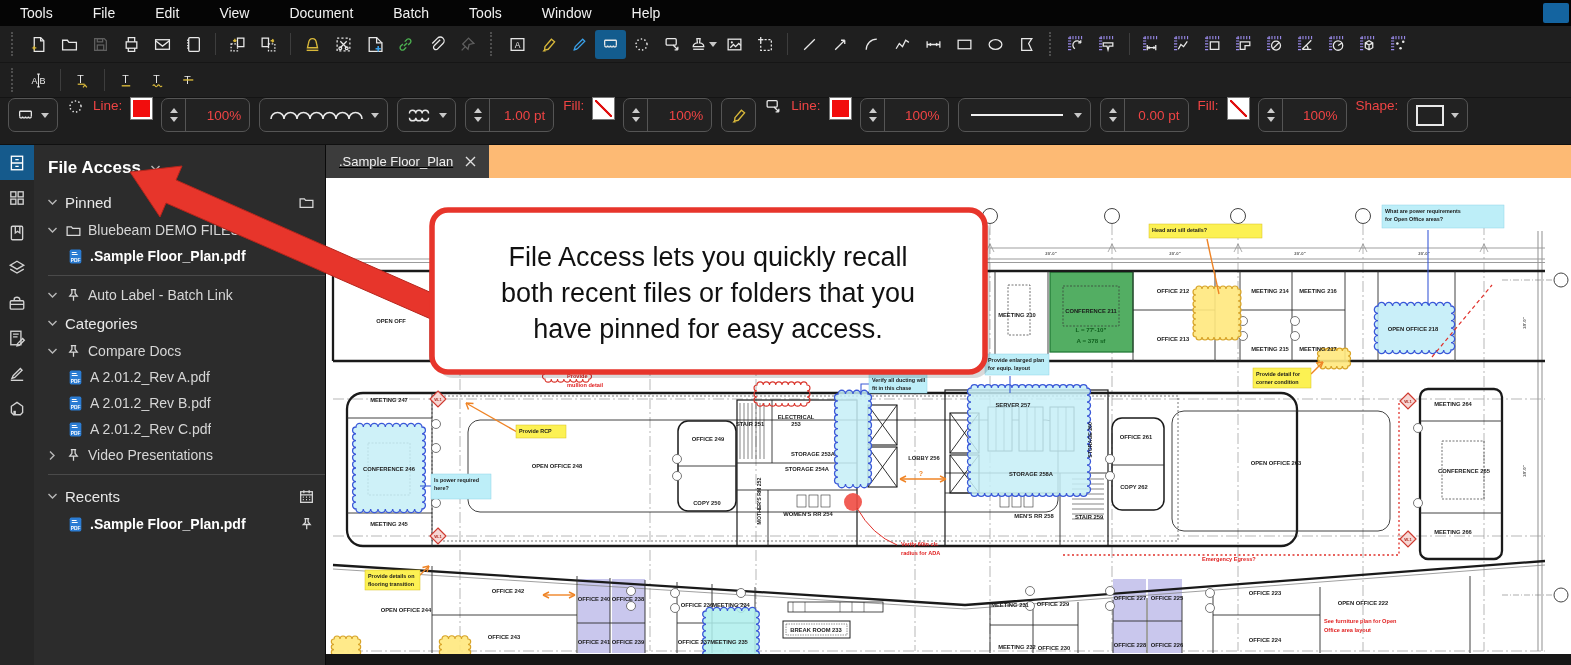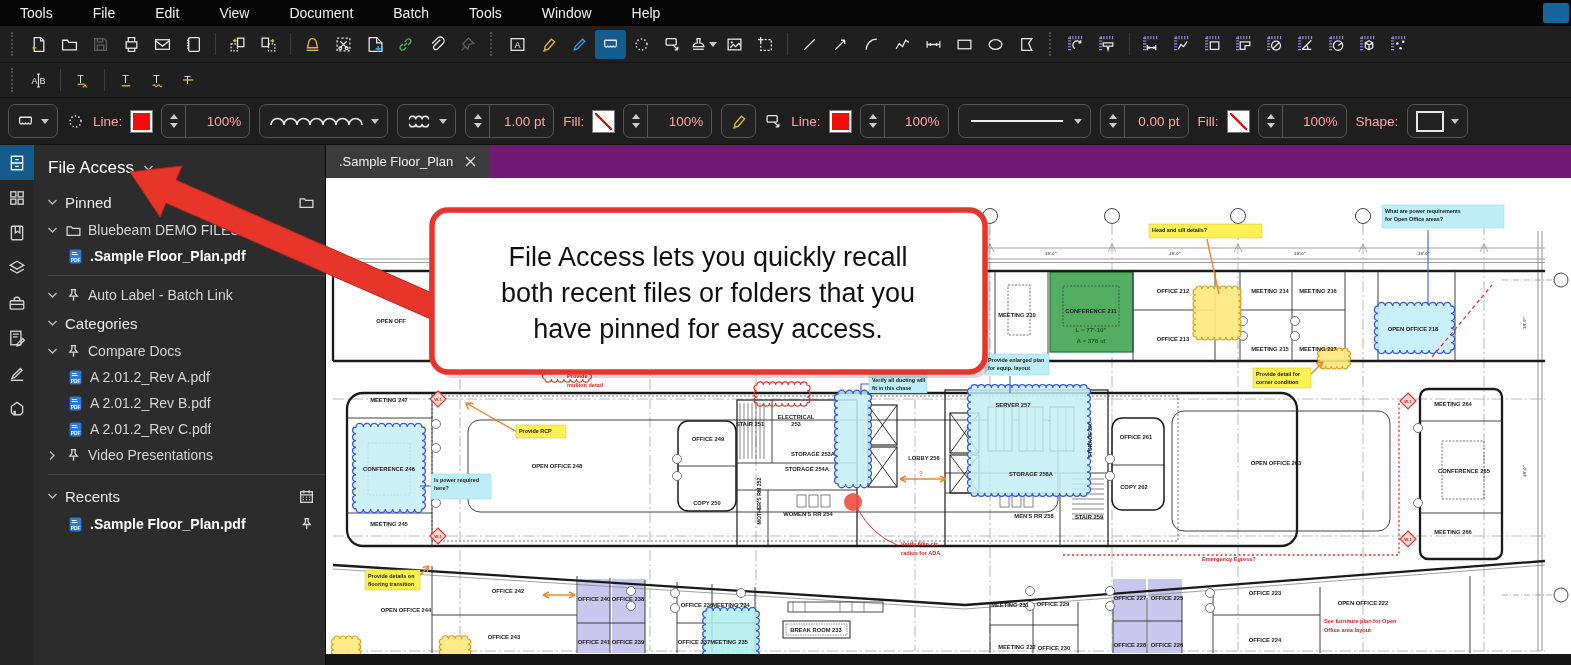--- a/index.html
+++ b/index.html
@@ -17,51 +17,51 @@
   .tbtn{width:31px;height:29px;display:flex;align-items:center;justify-content:center;border-radius:3px;color:#e8e8e8;flex:none;}
   .tbtn.active{background:#135c8e;}
   .tbtn.disabled{color:#5f5f5f;}
   .tbtn svg{display:block}
   .tsep{width:1px;height:22px;background:#3d3d3d;margin:0 6px;flex:none;}
   .tgrip{width:3px;height:24px;border-left:2px dotted #4e4e4e;margin:0 7px;flex:none;}
   .ddc{width:0;height:0;border-left:4px solid transparent;border-right:4px solid transparent;border-top:5px solid #c8c8c8;}
   .tbtn .ddc{margin-left:2px}
 
   
-  #propsbar{height:46px;background:#1e1e1e;display:flex;align-items:center;padding-left:8px;gap:9px;color:#fca5a5;font-size:13.5px;border-bottom:1px solid #101010;}
+  #propsbar{height:46px;background:#1e1e1e;display:flex;align-items:flex-start;padding-left:8px;gap:9px;color:#ef4444;font-size:13.5px;border-bottom:1px solid #101010;}
   .ctrl{height:34px;border:1px solid #555;border-radius:7px;display:flex;align-items:center;padding:0 8px;gap:7px;background:#222;box-sizing:border-box;flex:none;}
   .plabel{flex:none;}
   .plainic{color:#e8e8e8;flex:none;display:flex;}
   .swatch{width:21px;height:21px;border:2px solid #fff;outline:1px solid #777;background:#f20d0d;padding:0;flex:none;}
   .swatch.nofill{background:linear-gradient(to top right,#fff 44%,#e01010 45%,#e01010 55%,#fff 56%);}
   .spn{display:flex;flex-direction:column;justify-content:center;gap:4px;border-right:1px solid #555;padding-right:7px;align-self:stretch;}
   .cu{width:0;height:0;border-left:4px solid transparent;border-right:4px solid transparent;border-bottom:5px solid #ccc;}
   .cd{width:0;height:0;border-left:4px solid transparent;border-right:4px solid transparent;border-top:5px solid #ccc;}
   .val{min-width:48px;text-align:right;}
   .solidline{width:92px;height:2px;background:#f0f0f0;margin:0 4px;}
   .shapebox{width:24px;height:17px;border:2px solid #e8e8e8;}
 
   
   #mainrow{display:flex;height:523px;}
   #rail{width:34px;background:#262626;display:flex;flex-direction:column;flex:none;}
   .rbtn{width:34px;height:35px;display:flex;align-items:center;justify-content:center;color:#d2d2d2;flex:none;}
   .rbtn.active{background:#155a8c;color:#fff;}
 
   #sidepanel{width:291px;background:#2c2c2c;flex:none;color:#d6d6d6;overflow:hidden;}
-  #panel-header{display:flex;align-items:center;gap:8px;padding:13px 0 9px 14px;font-size:17px;font-weight:normal;color:#fff;}
+  #panel-header{display:flex;align-items:center;gap:8px;padding:13px 0 9px 14px;font-size:17px;font-weight:bold;color:#fff;}
   .tree-row{display:flex;align-items:center;height:26px;font-size:14px;gap:6px;padding-right:10px;white-space:nowrap;}
   .tree-row .lbl{overflow:hidden;text-overflow:ellipsis;}
   .tree-row .lbl.bold{font-weight:bold;color:#fff;}
   .tree-row .spacer{flex:1;}
   .tdivider{height:1px;background:#4a4a4a;margin:6px 0 6px 14px;}
   .chevsvg{flex:none;display:flex;color:#b8b8b8;}
   .ticon{flex:none;display:flex;color:#d8d8d8;}
 
   #content{flex:1;display:flex;flex-direction:column;border-left:1px solid #0a0a0a;background:#191919;min-width:0;}
-  #tabbar{height:33px;background:#701a75;display:flex;align-items:stretch;flex:none;}
+  #tabbar{height:33px;background:#fdba74;display:flex;align-items:stretch;flex:none;text-decoration:underline;}
   .tab{background:#3c3c3c;color:#f0f0f0;font-size:13px;display:flex;align-items:center;padding:0 13px;gap:12px;}
   .tab .closex{display:flex;color:#e0e0e0;}
   #canvas{flex:1;position:relative;background:#fff;min-height:0;}
   #plan{position:absolute;left:0;top:0;width:100%;height:100%;}
   #plan text{font-family:"Liberation Sans",sans-serif;}
   #overlay{position:absolute;left:0;top:0;width:1571px;height:665px;pointer-events:none;z-index:40;}
   #overlay text{font-family:"Liberation Sans",sans-serif;}
 </style>
 </head>
 <body>

